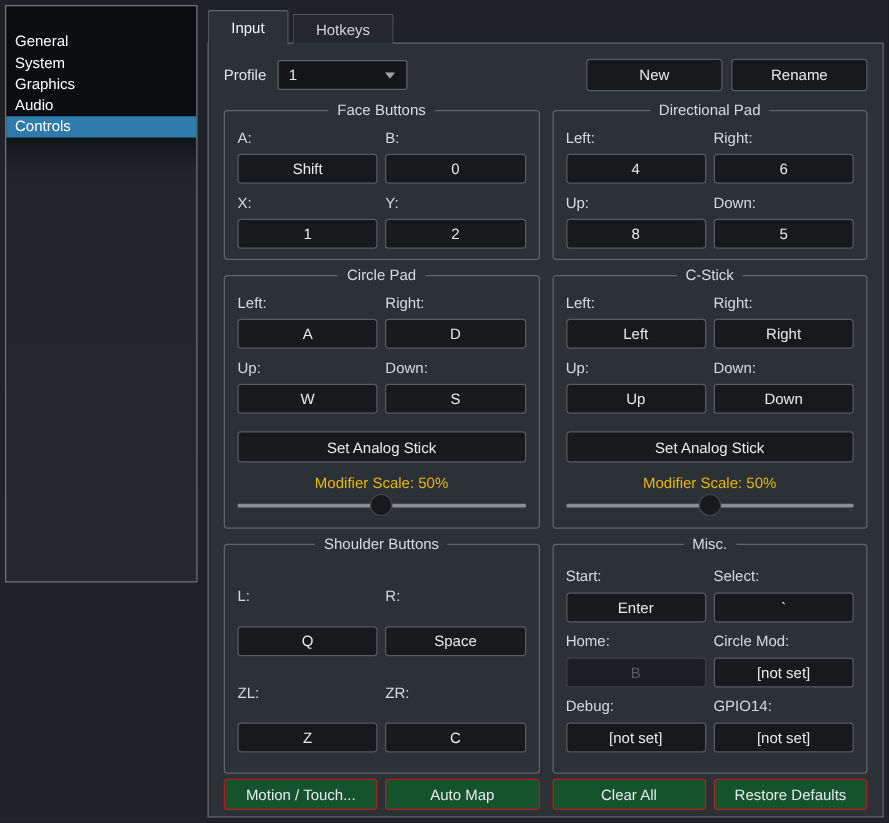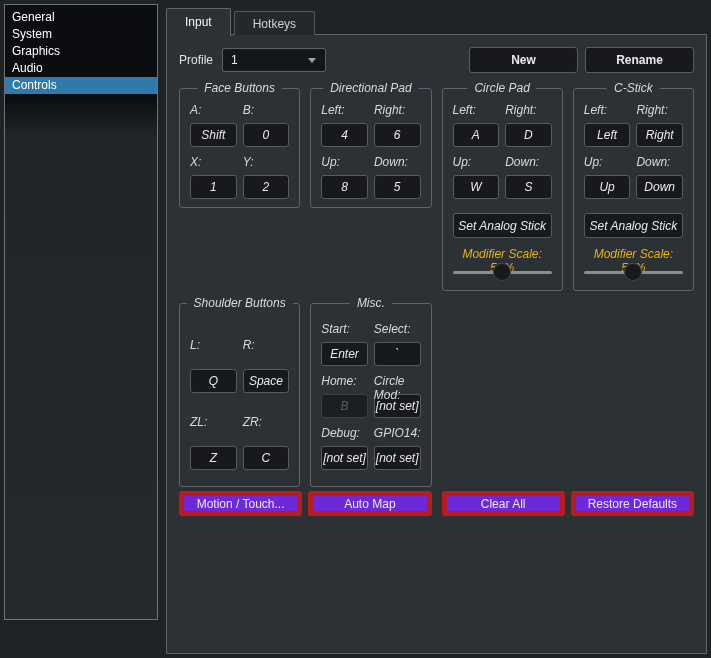--- a/index.html
+++ b/index.html
@@ -6,24 +6,24 @@
   html,body { background:#14161a; }
   .root {
     position:relative; width:711px; height:658px;
     background:#1f2327;
     font-family:"Liberation Sans", sans-serif;
     font-size:12px; color:#dfe3e7; overflow:hidden;
   }
 
   
   .sidebar {
-    position:absolute; left:4px; top:4px; width:154px; height:616px;
+    position:absolute; left:4px; top:4px; width:154px; height:462px;
     border:1px solid #6e7378;
     background:linear-gradient(to bottom, #0b0d10 0px, #0b0d10 92px, #212529 132px, #25282c 100%);
-    padding-top:4px;
+    padding-top:20px;
   }
   .sidebar-item { height:17px; line-height:17px; padding-left:7px; color:#ffffff; cursor:default; }
   .sidebar-item.selected { background:#2e7bab; }
 
   
   .tabs { position:absolute; left:166px; top:8px; height:27px; display:flex; align-items:flex-end; z-index:2; }
   .tab {
     padding:0 18px; border:1px solid #60656b; border-bottom:none;
     border-radius:2px 2px 0 0; cursor:default;
   }
@@ -45,27 +45,27 @@
   }
   .combo-arrow {
     position:absolute; right:9px; top:9px; width:0; height:0;
     border-left:4px solid transparent; border-right:4px solid transparent;
     border-top:5px solid #9ea3a8;
   }
   .spacer { flex:1; }
   button { font:inherit; cursor:default; }
   .btn {
     height:26px; width:109px; margin-left:7px;
-    background:#17191c; border:1px solid #565b60; border-radius:3px; color:#e8eaec;font-weight:bold;
+    background:#17191c; border:1px solid #565b60; border-radius:3px; color:#e8eaec;
   }
 
   
   .groups {
-    display:grid; grid-template-columns:1fr 1fr 1fr 1fr;
-    column-gap:10px; row-gap:12px; margin-top:15px;font-style:italic;
+    display:grid; grid-template-columns:1fr 1fr;
+    column-gap:10px; row-gap:12px; margin-top:15px;
   }
   .group {
     position:relative; border:1px solid #5f646a; border-radius:3px;
     background:#2c3136; padding:12px 10px;
   }
   .group-title {
     position:absolute; top:-8px; left:50%; transform:translateX(-50%);
     background:#2c3136; padding:0 7px; white-space:nowrap; color:#d6dade;
   }
   .h1 { height:120px; } .h2 { height:203px; } .h3 { height:184px; }
@@ -94,21 +94,21 @@
 
   .group-shoulder .cell-label { margin-top:22px; margin-bottom:18px; }
   .group-shoulder .pairs .cell:nth-child(n+3) .cell-label { margin-top:22px; }
   .group-misc .cell-label { margin-top:6px; }
   .group-misc .pairs .cell:nth-child(n+3) .cell-label { }
 
   
   .footer { display:grid; grid-template-columns:1fr 1fr; column-gap:10px; margin-top:4px; }
   .footer-half { display:grid; grid-template-columns:1fr 1fr; column-gap:6px; }
   .footer-btn {
-    height:25px; background:#6d28d9; border:5px solid #b91c1c;
+    height:25px; background:#14532d; border:1px solid #b91c1c;
     border-radius:3px; color:#e8eaec;
   }
 </style>
 </head>
 <body>
 
 <div class="root">
 
   <div class="sidebar">
     <div class="sidebar-item">General</div>

